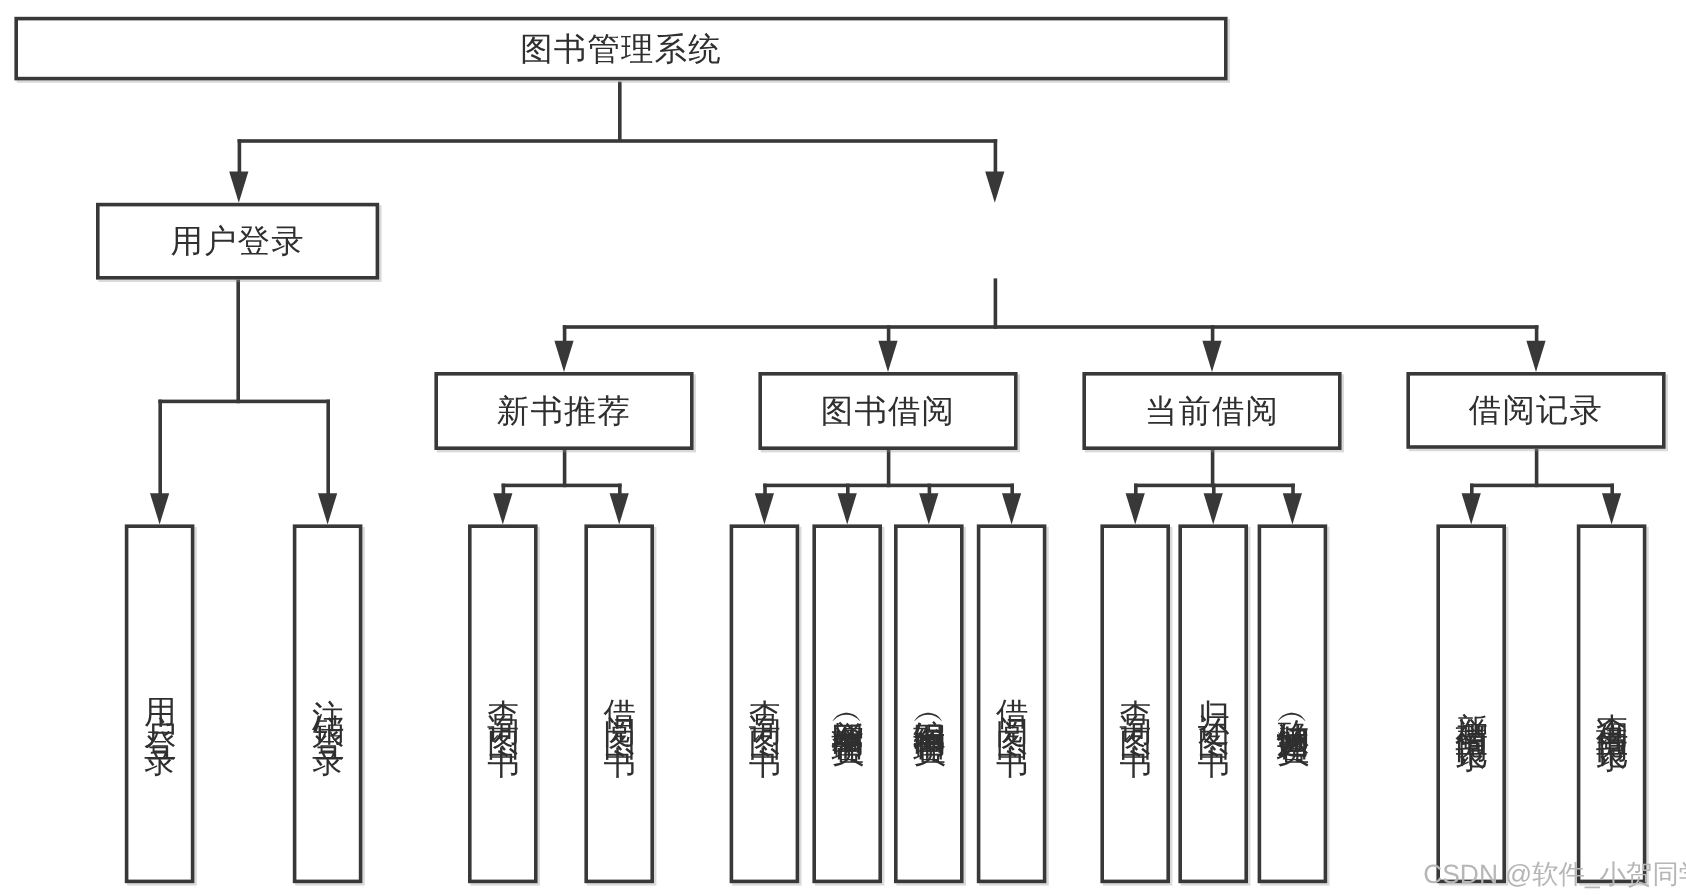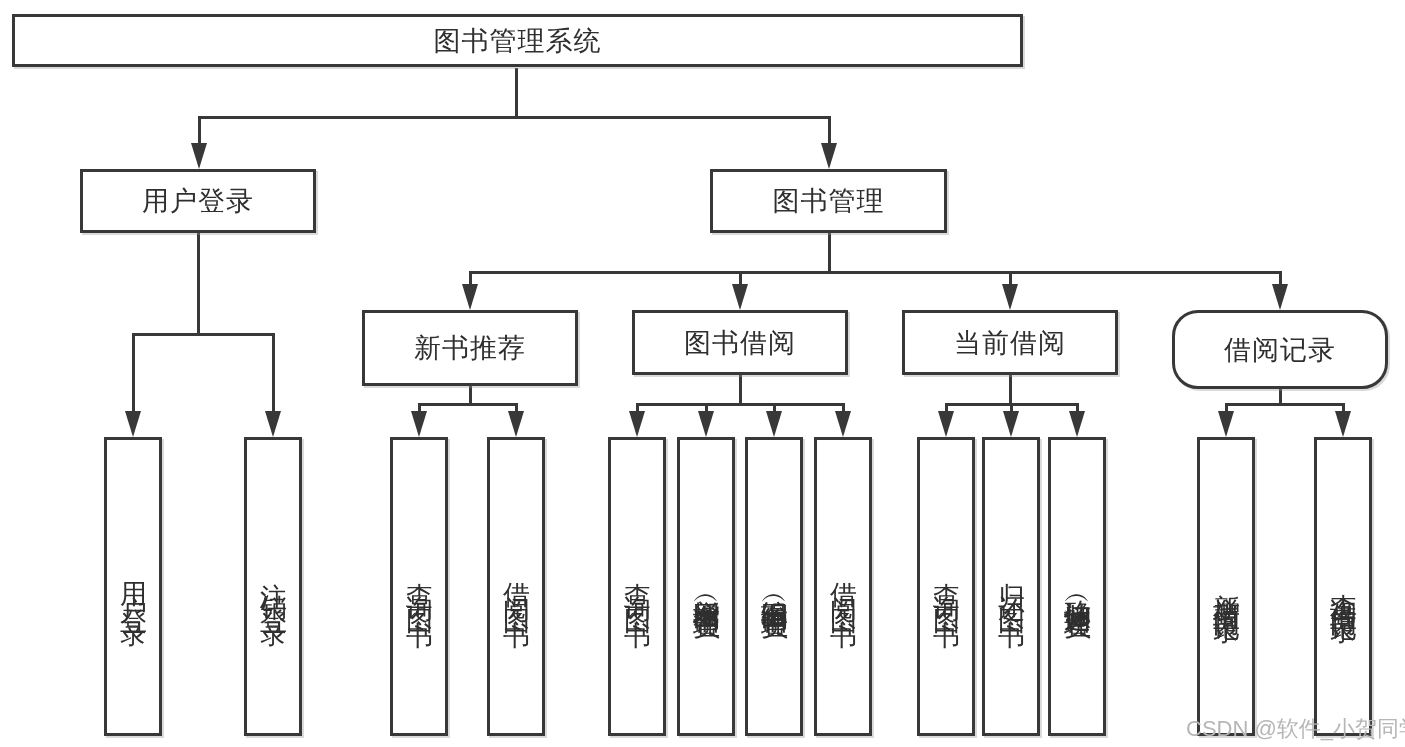--- a/index.html
+++ b/index.html
@@ -120,34 +120,31 @@
   <div class="vline" style="left:1342px;top:403px;height:14px;"></div>
   <div class="arrow" style="left:1335px;top:411px;"></div>
 
   <div class="box" style="left:12px;top:14px;width:1011px;height:53px;">
     <span>图书管理系统</span>
   </div>
 
   <div class="box" style="left:80px;top:169px;width:236px;height:64px;">
     <span>用户登录</span>
   </div>
-  <div class="box" style="left:710px;top:169px;width:237px;height:64px;">
-    <span>图书管理</span>
-  </div>
 
-  <div class="box" style="left:362px;top:310px;width:216px;height:76px;">
+  <div class="box" style="left:362px;top:310px;width:216px;height:65px;">
     <span>新书推荐</span>
   </div>
   <div class="box" style="left:632px;top:310px;width:216px;height:65px;">
     <span>图书借阅</span>
   </div>
   <div class="box" style="left:902px;top:310px;width:216px;height:65px;">
     <span>当前借阅</span>
   </div>
-  <div class="box" style="left:1172px;top:310px;width:216px;height:79px;border-radius:26px;">
+  <div class="box" style="left:1172px;top:310px;width:216px;height:64px;">
     <span>借阅记录</span>
   </div>
 
   <div class="box" style="left:104px;top:437px;width:58px;height:299px;">
     <span class="vtext ls-l">用户登录</span>
   </div>
   <div class="box" style="left:244px;top:437px;width:58px;height:299px;">
     <span class="vtext ls-l">注销登录</span>
   </div>
 

